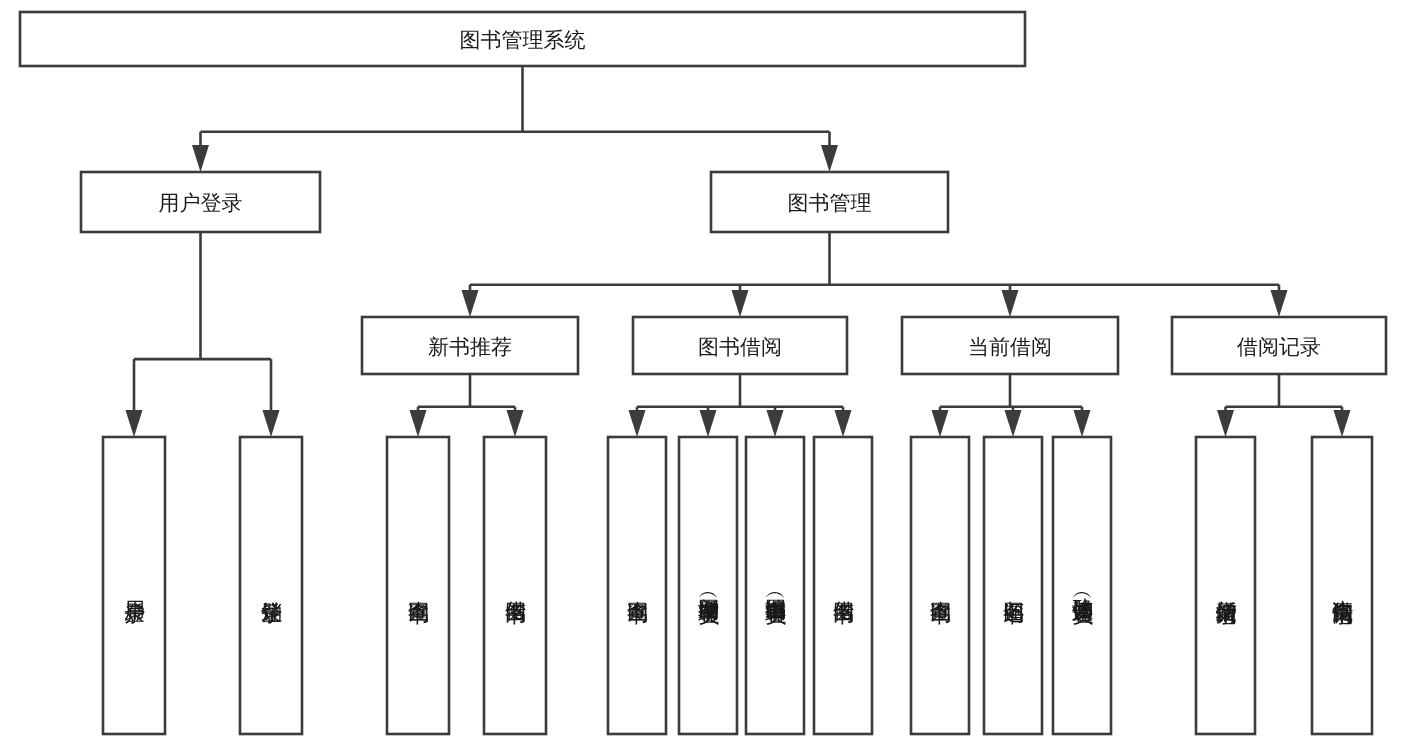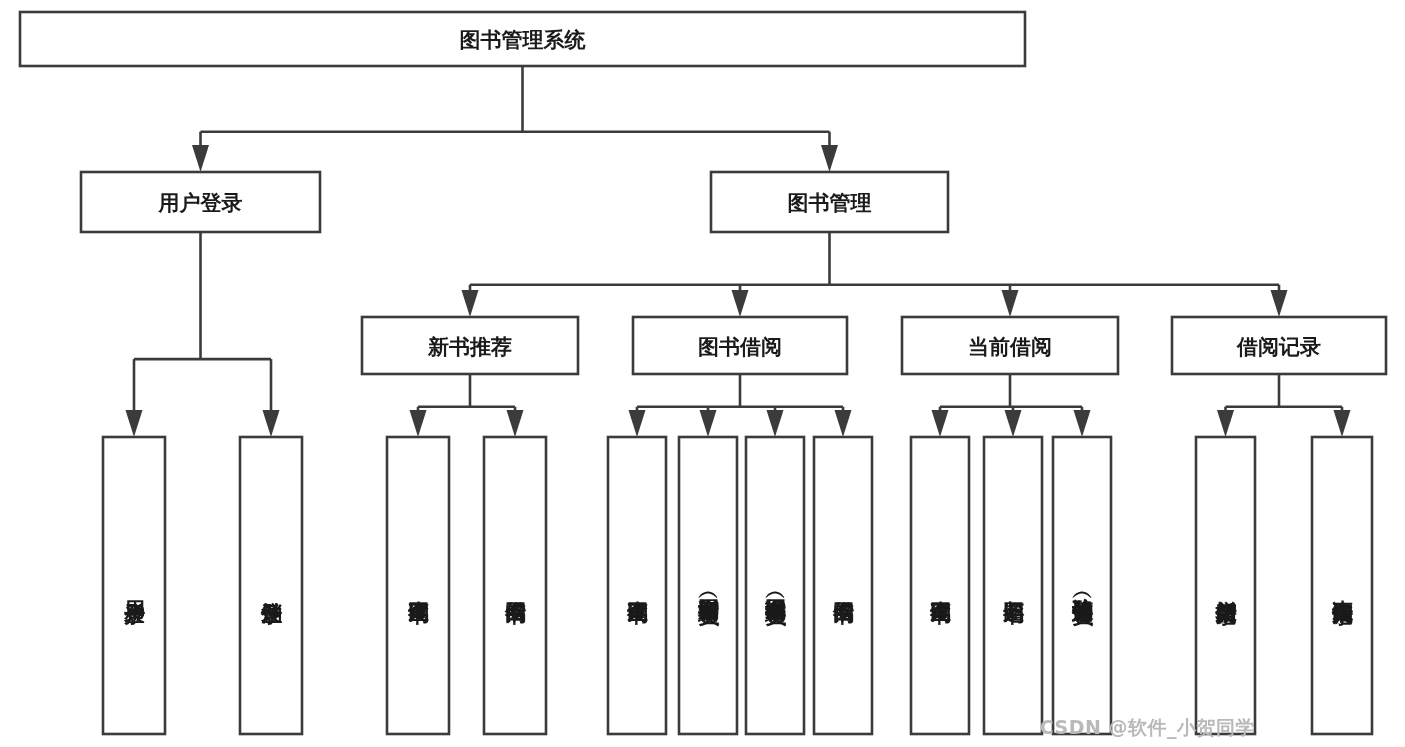--- a/index.html
+++ b/index.html
@@ -12,21 +12,20 @@
     width: 1405px;
     height: 747px;
     font-family: "DejaVu Sans", "Liberation Sans", sans-serif;
     overflow: hidden;
     position: relative;
   }
   #diagram-root {
     position: relative;
     width: 1263px;
     height: 747px;
-    font-weight: bold;
   }
   svg#flowchart {
     position: absolute;
     left: 0;
     top: 0;
     width: 1405px;
     height: 747px;
     display: block;
   }
   .node-box {
@@ -259,15 +258,14 @@
         <div class="vlabel">确认归还（管理员）</div>
       </div>
       <div class="vlabel-wrap" style="left: 1196px; top: 437px; width: 59px; height: 297px;">
         <div class="vlabel">新增借阅记录</div>
       </div>
       <div class="vlabel-wrap" style="left: 1312px; top: 437px; width: 60px; height: 297px;">
         <div class="vlabel">查询借阅记录</div>
       </div>
     </div>
 
-  <div id="watermark">CSDN @软件_小贺同学</div>
 
 </div>
 
 </body></html>

